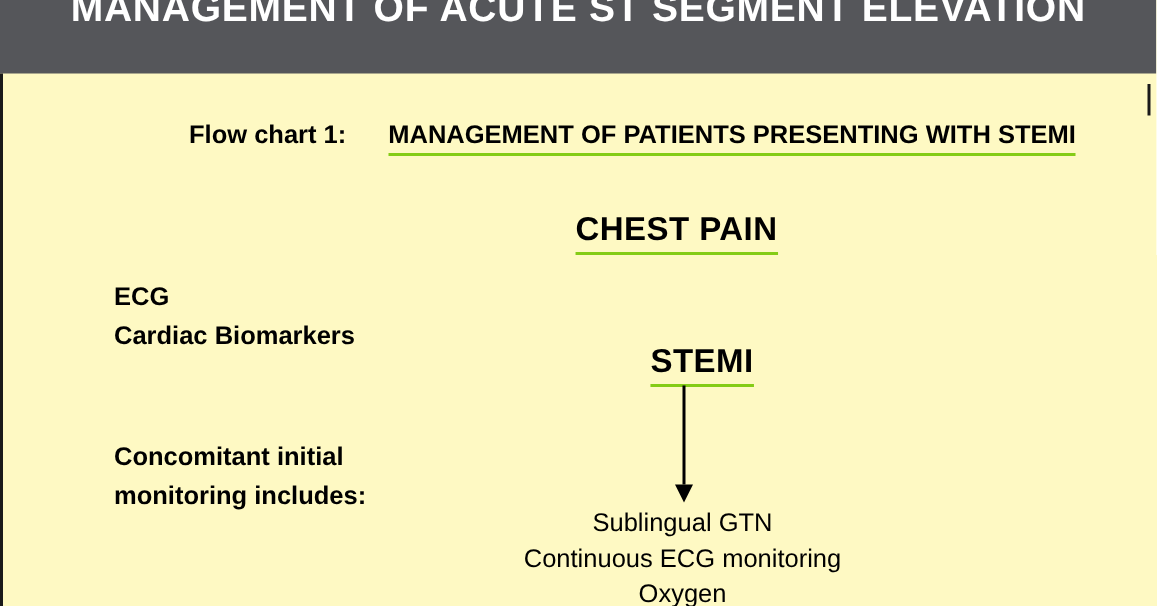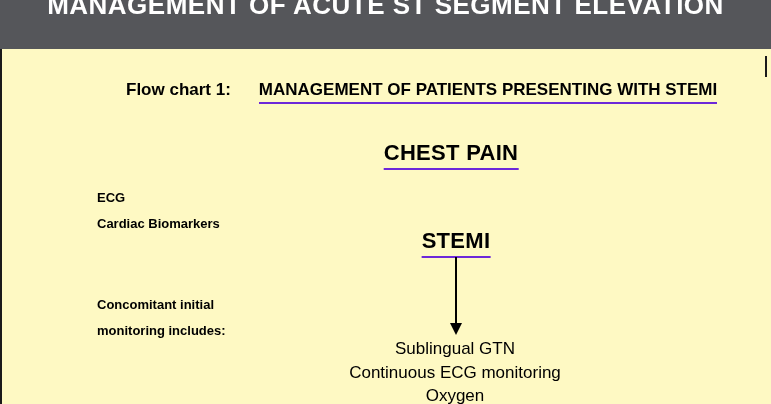--- a/index.html
+++ b/index.html
@@ -31,34 +31,34 @@
     position:absolute;left:765px;top:56px;width:2px;height:21px;background:#1a1a1a;
   }
   
   .flow-row{
     position:absolute;left:85px;top:80px;
     display:flex;align-items:baseline;
     font-size:17px;font-weight:bold;white-space:nowrap;margin-left:41px;
   }
   .flow-row .flow-label{margin-right:28px;}
   .underlined{
-    border-bottom:2px solid #6d28d9;padding-bottom:2px;
+    border-bottom:2px solid #84cc16;padding-bottom:2px;
   }
   
   .node{
     position:absolute;transform:translateX(-50%);
     font-size:22px;font-weight:bold;white-space:nowrap;
     letter-spacing:0.3px;
   }
   .node-chest-pain{left:451px;top:140px;}
-  .node-stemi{left:456px;top:228px;}
+  .node-stemi{left:468px;top:228px;}
   
   .side-note{
-    position:absolute;left:97px;
-    font-size:13px;font-weight:bold;line-height:26px;white-space:nowrap;
+    position:absolute;left:76px;
+    font-size:17px;font-weight:bold;line-height:26px;white-space:nowrap;
   }
   .ecg-block{top:185px;}
   .concomitant-block{top:292px;}
   
   .arrow{position:absolute;left:456px;top:257px;width:0;height:0;}
   .arrow-line{position:absolute;left:-1px;top:0;width:2px;height:66px;background:#000;}
   .arrow-head{
     position:absolute;left:-6px;top:66px;width:0;height:0;
     border-left:6px solid transparent;border-right:6px solid transparent;
     border-top:12px solid #000;

